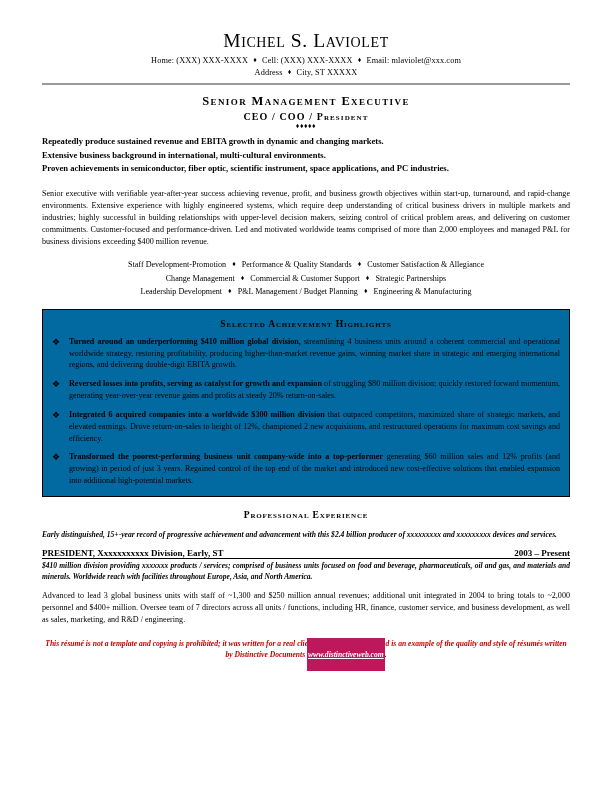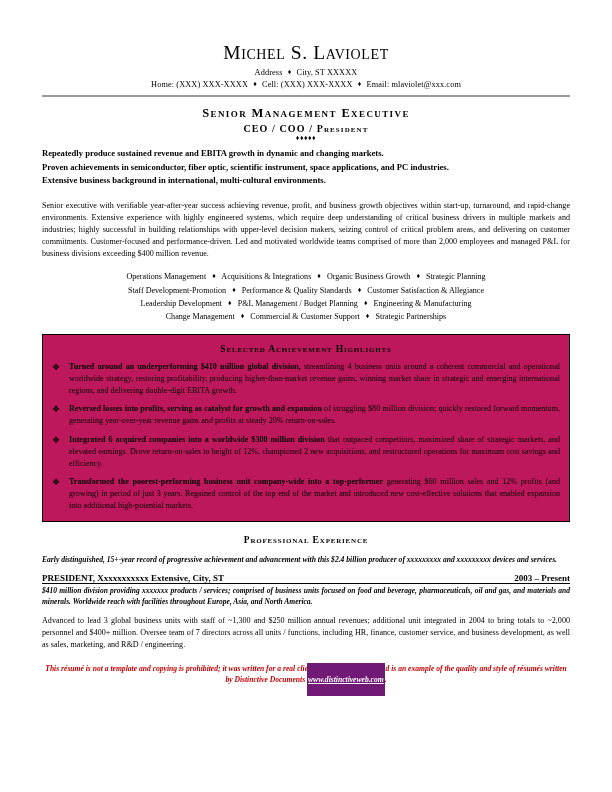--- a/index.html
+++ b/index.html
@@ -19,21 +19,21 @@
     position: absolute;
     left: 0; top: 0;
     width: 612px;
     height: 792px;
     padding: 0;
     box-sizing: border-box;
   }
   .content {
     position: absolute;
     left: 42px;
-    top: 42px;
+    top: 30px;
     width: 528px;
   }
 
   
   .name {
     text-align: center;
     font-family: "Liberation Serif", "DejaVu Serif", serif;
     font-size: 19.5px;
     font-variant: small-caps;
     letter-spacing: 0.6px;
@@ -113,21 +113,21 @@
     padding: 0 4px;
     font-size: 7px;
     vertical-align: 1px;
   }
 
   
   .ach-box {
     margin-top: 11px;
     border: 1px solid #000000;
     padding: 7px 9px 8px 9px;
-    background: #be185d;
+    background: #0369a1;
   }
   .ach-heading {
     text-align: center;
     font-size: 9.6px;
     font-weight: bold;
     font-variant: small-caps;
     letter-spacing: 0.8px;
     margin: 1px 0 7px 0;
   }
   .ach-item {
@@ -216,93 +216,84 @@
     margin-top: 12px;
     text-align: center;
     font-size: 7.6px;
     font-weight: bold;
     font-style: italic;
     color: #c00000;
     line-height: 1.5;
   }
   .footer a {
     color: #0000cc;
-    background: #701a75;
+    background: #be185d;
     color: #ffffff;
     text-decoration: underline;
     padding: 12px 1px;
   }
   .footer .copyright {
     display: block;
     margin-top: 0px;
   }
 </style>
 </head>
 <body>
 
 <div class="page">
   <div class="content">
 
     <div class="name">Michel S. Laviolet</div>
-
-    <div class="contact-line">
-      <span>Address</span>
-      <span class="sep">♦</span>
-      <span>City, ST XXXXX</span>
-    </div>
 
     <div class="contact-line">
       <span>Home: (XXX) XXX-XXXX</span>
       <span class="sep">♦</span>
       <span>Cell: (XXX) XXX-XXXX</span>
       <span class="sep">♦</span>
       <a class="email-link" href="#">Email: mlaviolet@xxx.com</a>
     </div>
 
+    <div class="contact-line">
+      <span>Address</span>
+      <span class="sep">♦</span>
+      <span>City, ST XXXXX</span>
+    </div>
+
     <hr class="hr-gray">
 
     <div class="target-title">Senior Management Executive</div>
     <div class="target-sub">CEO / COO / President</div>
     <div class="diamond-row">♦♦♦♦♦</div>
     <div class="tagline">Repeatedly produce sustained revenue and EBITA growth in dynamic and changing markets.</div>
+    <div class="tagline">Extensive business background in international, multi-cultural environments.</div>
     <div class="tagline">Proven achievements in semiconductor, fiber optic, scientific instrument, space applications, and PC industries.</div>
-    <div class="tagline">Extensive business background in international, multi-cultural environments.</div>
 
     <div class="summary">Senior executive with verifiable year-after-year success achieving revenue, profit, and business growth objectives within start-up, turnaround, and rapid-change environments. Extensive experience with highly engineered systems, which require deep understanding of critical business drivers in multiple markets and industries; highly successful in building relationships with upper-level decision makers, seizing control of critical problem areas, and delivering on customer commitments. Customer-focused and performance-driven. Led and motivated worldwide teams comprised of more than 2,000 employees and managed P&amp;L for business divisions exceeding $400 million revenue.</div>
 
     <div class="competencies">
       <div>
-        <span>Operations Management</span>
-        <span class="sep">♦</span>
-        <span>Acquisitions &amp; Integrations</span>
-        <span class="sep">♦</span>
-        <span>Organic Business Growth</span>
-        <span class="sep">♦</span>
-        <span>Strategic Planning</span>
+        <span>Staff Development-Promotion</span>
+        <span class="sep">♦</span>
+        <span>Performance &amp; Quality Standards</span>
+        <span class="sep">♦</span>
+        <span>Customer Satisfaction &amp; Allegiance</span>
       </div>
       <div>
-        <span>Staff Development-Promotion</span>
-        <span class="sep">♦</span>
-        <span>Performance &amp; Quality Standards</span>
-        <span class="sep">♦</span>
-        <span>Customer Satisfaction &amp; Allegiance</span>
+        <span>Change Management</span>
+        <span class="sep">♦</span>
+        <span>Commercial &amp; Customer Support</span>
+        <span class="sep">♦</span>
+        <span>Strategic Partnerships</span>
       </div>
       <div>
         <span>Leadership Development</span>
         <span class="sep">♦</span>
         <span>P&amp;L Management / Budget Planning</span>
         <span class="sep">♦</span>
         <span>Engineering &amp; Manufacturing</span>
-      </div>
-      <div>
-        <span>Change Management</span>
-        <span class="sep">♦</span>
-        <span>Commercial &amp; Customer Support</span>
-        <span class="sep">♦</span>
-        <span>Strategic Partnerships</span>
       </div>
     </div>
 
     <div class="ach-box">
       <div class="ach-heading">Selected Achievement Highlights</div>
 
       <div class="ach-item">
         <span class="ach-bullet">❖</span>
         <span class="ach-text"><b>Turned around an underperforming $410 million global division,</b><span> streamlining 4 business units around a coherent commercial and operational worldwide strategy, restoring profitability, producing higher-than-market revenue gains, winning market share in strategic and emerging international regions, and delivering double-digit EBITA growth.</span></span>
       </div>
@@ -320,21 +311,21 @@
       <div class="ach-item">
         <span class="ach-bullet">❖</span>
         <span class="ach-text"><b>Transformed the poorest-performing business unit company-wide into a top-performer</b><span> generating $60 million sales and 12% profits (and growing) in period of just 3 years. Regained control of the top end of the market and introduced new cost-effective solutions that enabled expansion into additional high-potential markets.</span></span>
       </div>
     </div>
 
     <div class="exp-heading">Professional Experience</div>
     <div class="company-blurb">Early distinguished, 15+-year record of progressive achievement and advancement with this $2.4 billion producer of xxxxxxxxx and xxxxxxxxx devices and services.</div>
 
     <div class="role-row">
-      <span class="role-title">PRESIDENT, Xxxxxxxxxxx Extensive, City, ST</span>
+      <span class="role-title">PRESIDENT, Xxxxxxxxxxx Division, Early, ST</span>
       <span class="role-dates">2003 – Present</span>
     </div>
     <div class="role-blurb">$410 million division providing xxxxxxx products / services; comprised of business units focused on food and beverage, pharmaceuticals, oil and gas, and materials and minerals. Worldwide reach with facilities throughout Europe, Asia, and North America.</div>
     <div class="role-body">Advanced to lead 3 global business units with staff of ~1,300 and $250 million annual revenues; additional unit integrated in 2004 to bring totals to ~2,000 personnel and $400+ million. Oversee team of 7 directors across all units / functions, including HR, finance, customer service, and business development, as well as sales, marketing, and R&amp;D / engineering.</div>
 
     <div class="footer">
       <span>This résumé is not a template and copying is prohibited; it was written for a real client (identity disguised) and is</span>
       <span>an example of the quality and style of résumés written by Distinctive Documents </span><a href="#">www.distinctiveweb.com</a><span>.</span>
     </div>
 

